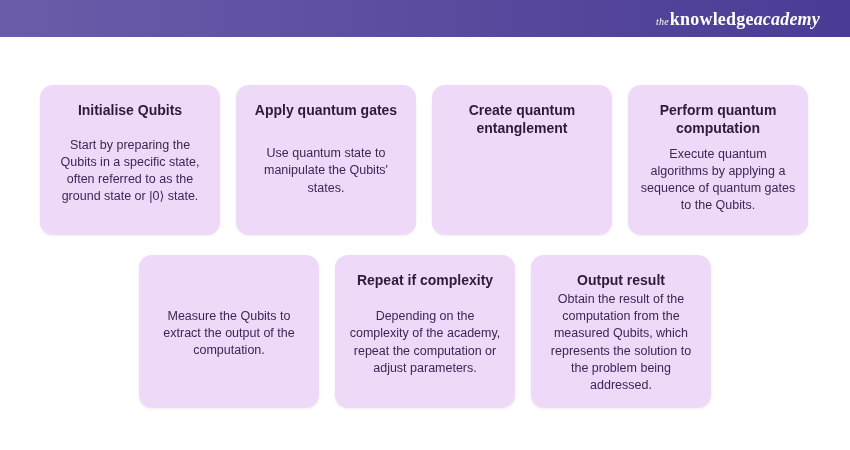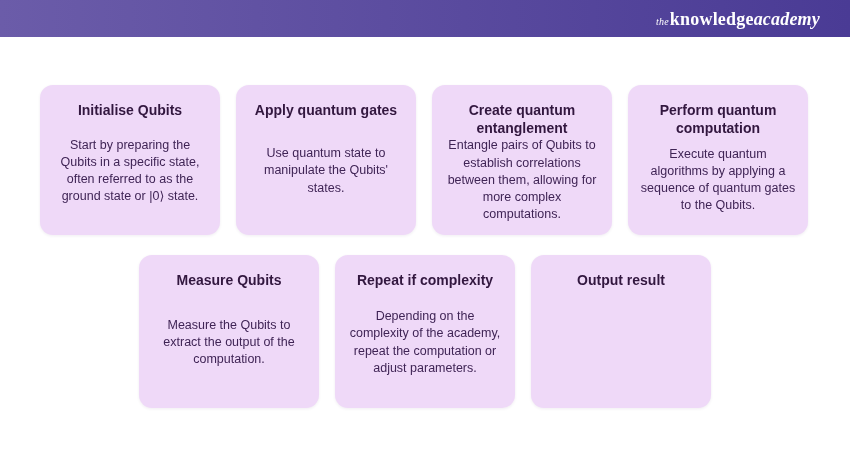--- a/index.html
+++ b/index.html
@@ -55,43 +55,42 @@
       </div>
     </div>
     <div class="card">
       <div class="card-title">Apply quantum gates</div>
       <div class="card-body-wrap">
         <div class="card-body">Use quantum state to manipulate the Qubits' states.</div>
       </div>
     </div>
     <div class="card">
       <div class="card-title">Create quantum entanglement</div>
-      <div class="card-body-wrap">
-        <div class="card-body">Entangle pairs of Qubits to establish correlations between them, allowing for more complex computations.</div>
-      </div>
     </div>
     <div class="card">
       <div class="card-title">Perform quantum computation</div>
       <div class="card-body-wrap">
         <div class="card-body">Execute quantum algorithms by applying a sequence of quantum gates to the Qubits.</div>
       </div>
     </div>
   </div>
 
   <div class="row row2">
     <div class="card">
-      <div class="card-title">Measure Qubits</div>
       <div class="card-body-wrap">
         <div class="card-body">Measure the Qubits to extract the output of the computation.</div>
       </div>
     </div>
     <div class="card">
       <div class="card-title">Repeat if complexity</div>
       <div class="card-body-wrap">
         <div class="card-body">Depending on the complexity of the academy, repeat the computation or adjust parameters.</div>
       </div>
     </div>
     <div class="card">
       <div class="card-title">Output result</div>
+      <div class="card-body-wrap">
+        <div class="card-body">Obtain the result of the computation from the measured Qubits, which represents the solution to the problem being addressed.</div>
+      </div>
     </div>
   </div>
 
 </div>
 
 </body></html>

